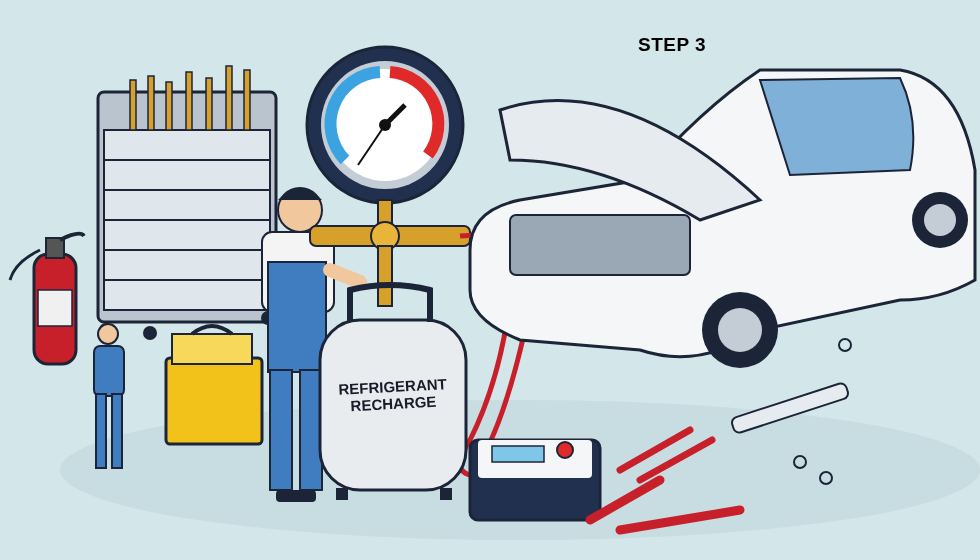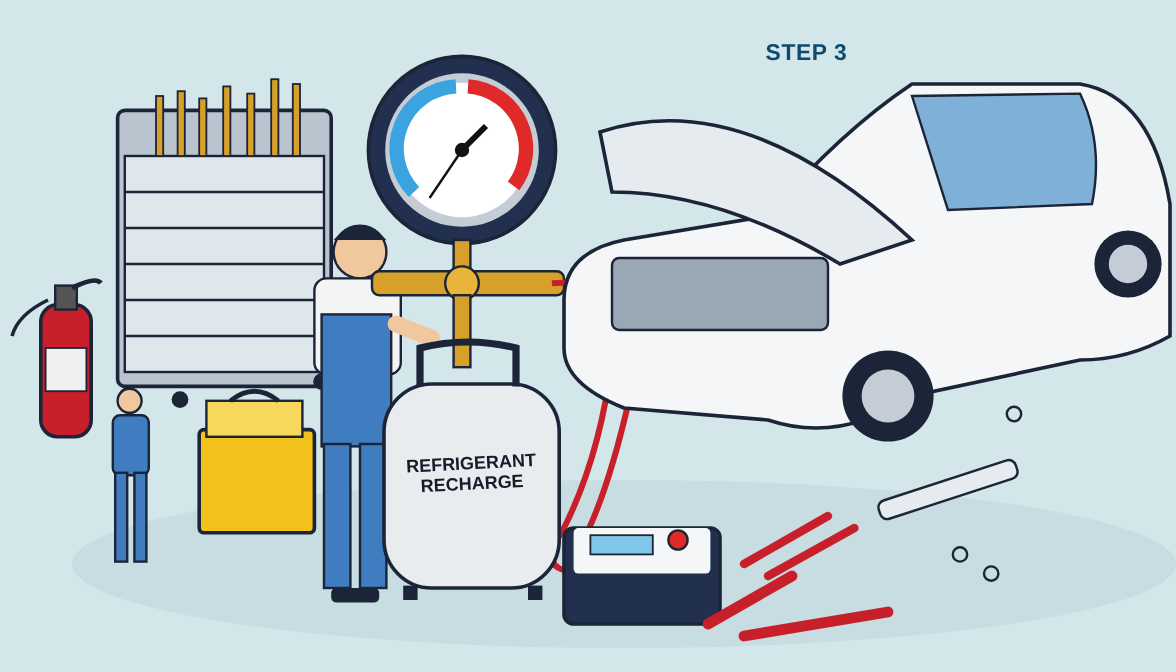--- a/index.html
+++ b/index.html
@@ -1,18 +1,18 @@
 <!DOCTYPE html>
 <html><head>
 <meta charset="utf-8">
 <style>
   html,body{margin:0;padding:0;}
   body{width:980px;height:560px;overflow:hidden;background:#d3e6e9;font-family:"Liberation Sans",sans-serif;position:relative;}
   .scene{position:absolute;left:0;top:0;width:980px;height:560px;}
-  .step{position:absolute;left:638px;top:34px;font-weight:bold;font-size:19px;color:#0c4a6e;letter-spacing:0.5px;}
+  .step{position:absolute;left:638px;top:34px;font-weight:bold;font-size:19px;color:#000000;letter-spacing:0.5px;}
   .tank-label{position:absolute;left:328px;top:378px;width:130px;text-align:center;font-weight:bold;font-size:15px;line-height:17px;color:#1a1a2a;transform:rotate(-3deg);}
 </style>
 </head>
 <body>
 
 <div class="scene">
 <svg width="980" height="560" viewBox="0 0 980 560" xmlns="http://www.w3.org/2000/svg">
 
   <ellipse cx="520" cy="470" rx="460" ry="70" fill="#c7dde1"></ellipse>
 

